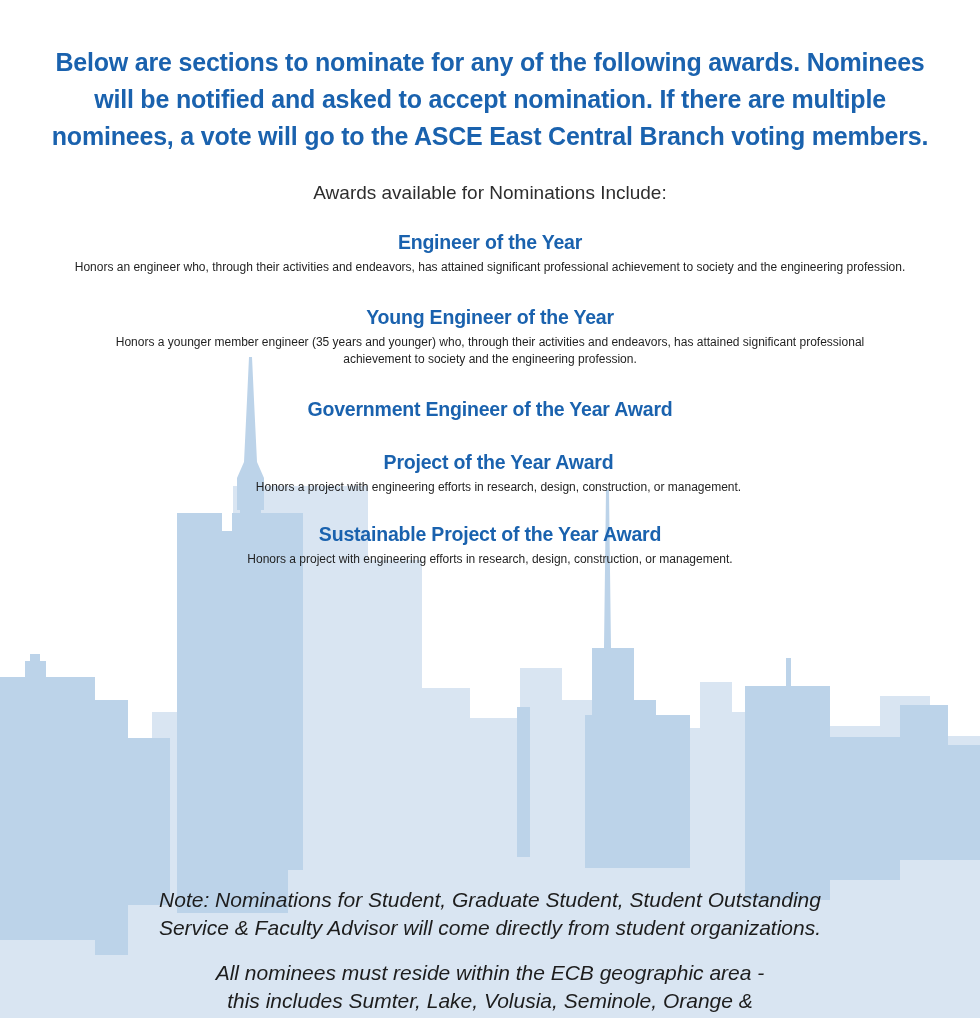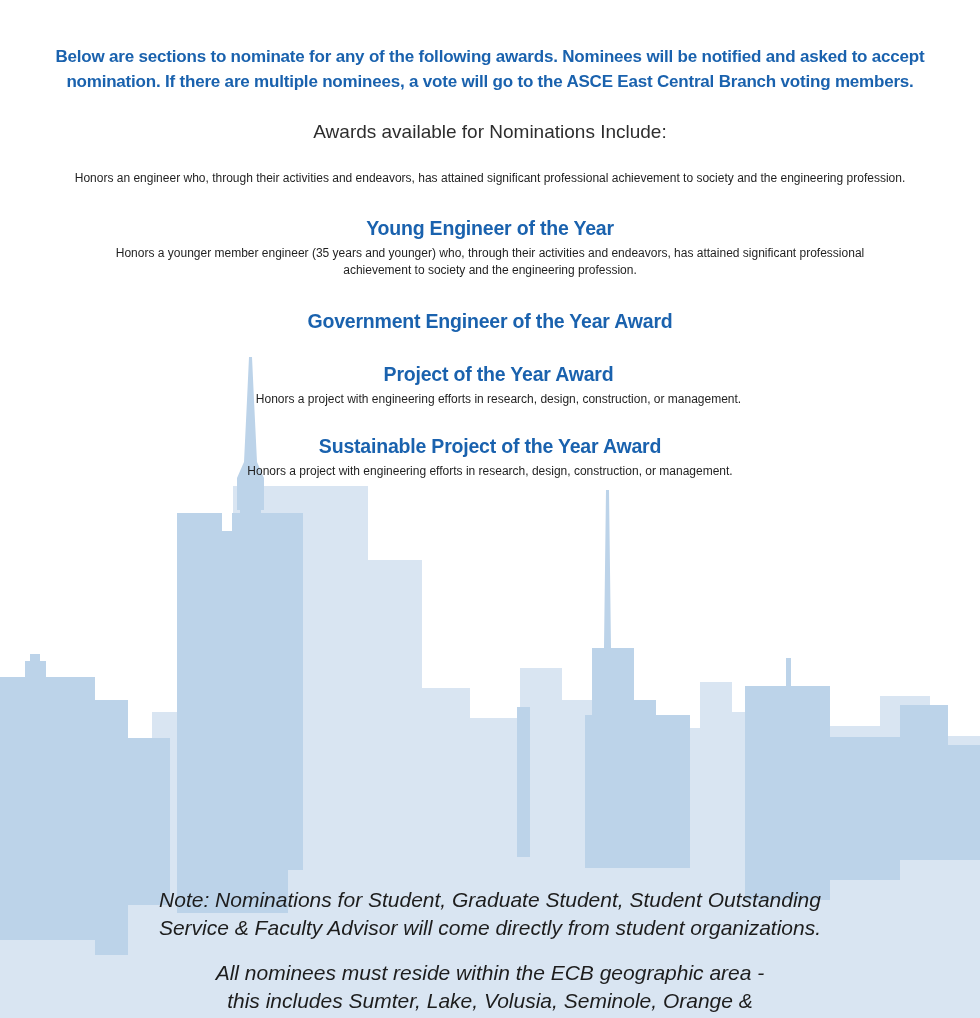--- a/index.html
+++ b/index.html
@@ -15,21 +15,21 @@
     display:block;
   }
   .content {
     position:relative; z-index:2;
     width:100%; height:100%;
     text-align:center;
   }
   .intro {
     margin:0 auto; padding-top:44px;
     max-width:880px;
-    font-size:17px; font-weight:700;
+    font-size:25px; font-weight:700;
     line-height:1.48; letter-spacing:-0.2px;
     color:#1a62ae;
   }
   .subtitle {
     margin:27px auto 0;
     font-size:19px; font-weight:400;
     color:#2e2e2e;
   }
   .award { margin-top:27px; }
   .award h2 {
@@ -100,20 +100,21 @@
     </g>
   </svg>
 
   <div class="content">
 
     <p class="intro">Below are sections to nominate for any of the following awards. Nominees will be notified and asked to accept nomination. If there are multiple nominees, a vote will go to the ASCE East Central Branch voting members.</p>
 
     <p class="subtitle">Awards available for Nominations Include:</p>
 
     <section class="award s1">
+      <h2>Engineer of the Year</h2>
       <p>Honors an engineer who, through their activities and endeavors, has attained significant professional achievement to society and the engineering profession.</p>
     </section>
 
     <section class="award s2">
       <h2>Young Engineer of the Year</h2>
       <p>Honors a younger member engineer (35 years and younger) who, through their activities and endeavors, has attained significant professional achievement to society and the engineering profession.</p>
     </section>
 
     <section class="award s3">
       <h2>Government Engineer of the Year Award</h2>

